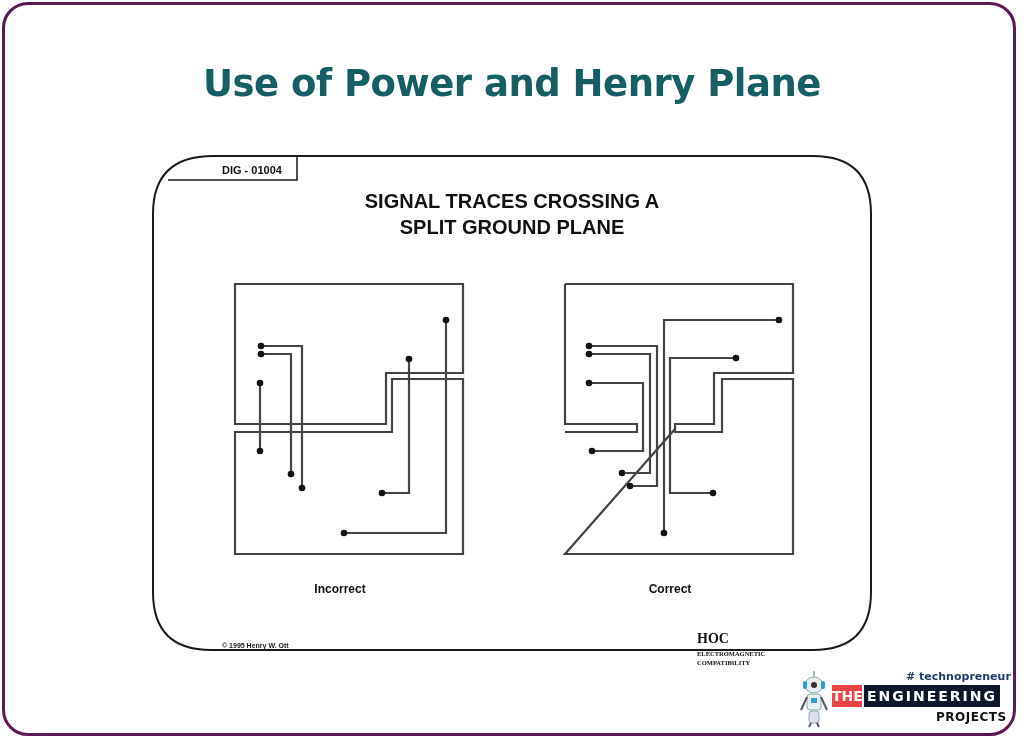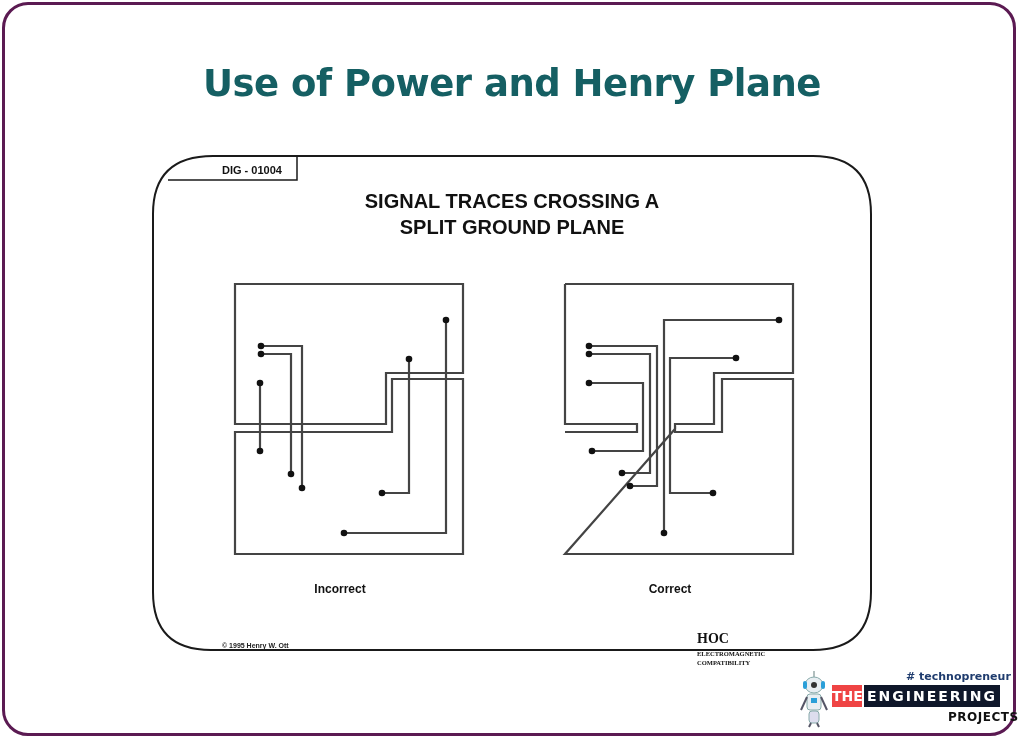--- a/index.html
+++ b/index.html
@@ -4,21 +4,21 @@
 <style>
   html, body { margin:0; padding:0; background:#ffffff; }
   body { width:1024px; height:744px; position:relative; overflow:hidden; font-family:"Liberation Sans", sans-serif; }
   .outer-frame { position:absolute; left:2px; top:2px; width:1014px; height:734px; border:3px solid #5b1a52; border-radius:26px; box-sizing:border-box; background:#fff; }
   .title { position:absolute; left:0; top:62px; width:1024px; text-align:center; font-family:"DejaVu Sans", sans-serif; font-weight:bold; font-size:37px; color:#155f63; letter-spacing:-0.5px; }
   .diagram { position:absolute; left:0; top:0; }
   .logo { position:absolute; left:796px; top:664px; width:220px; height:70px; }
   .logo-tag { position:absolute; left:110px; top:6px; font-family:"DejaVu Sans", sans-serif; font-size:11px; font-weight:bold; color:#1f3c6e; }
   .logo-the { position:absolute; left:36px; top:21px; width:30px; height:22px; background:#ef4444; color:#fff; font-family:"DejaVu Sans", sans-serif; font-weight:bold; font-size:14px; line-height:22px; text-align:center; }
   .logo-eng { position:absolute; left:68px; top:21px; width:136px; height:22px; background:#0f172a; color:#fff; font-family:"DejaVu Sans", sans-serif; font-weight:bold; font-size:14px; line-height:22px; text-align:center; letter-spacing:2px; }
-  .logo-proj { position:absolute; left:140px; top:46px; font-family:"DejaVu Sans", sans-serif; font-size:12px; font-weight:bold; color:#111; letter-spacing:0.5px;margin-left:12px; }
+  .logo-proj { position:absolute; left:140px; top:46px; font-family:"DejaVu Sans", sans-serif; font-size:12px; font-weight:bold; color:#111; letter-spacing:0.5px; }
   .robot { position:absolute; left:2px; top:6px; width:32px; height:58px; }
 </style>
 </head>
 <body>
 
 <div class="outer-frame"></div>
 
 <div class="title">Use of Power and Henry Plane</div>
 
 <svg class="diagram" width="1024" height="744" viewBox="0 0 1024 744">

